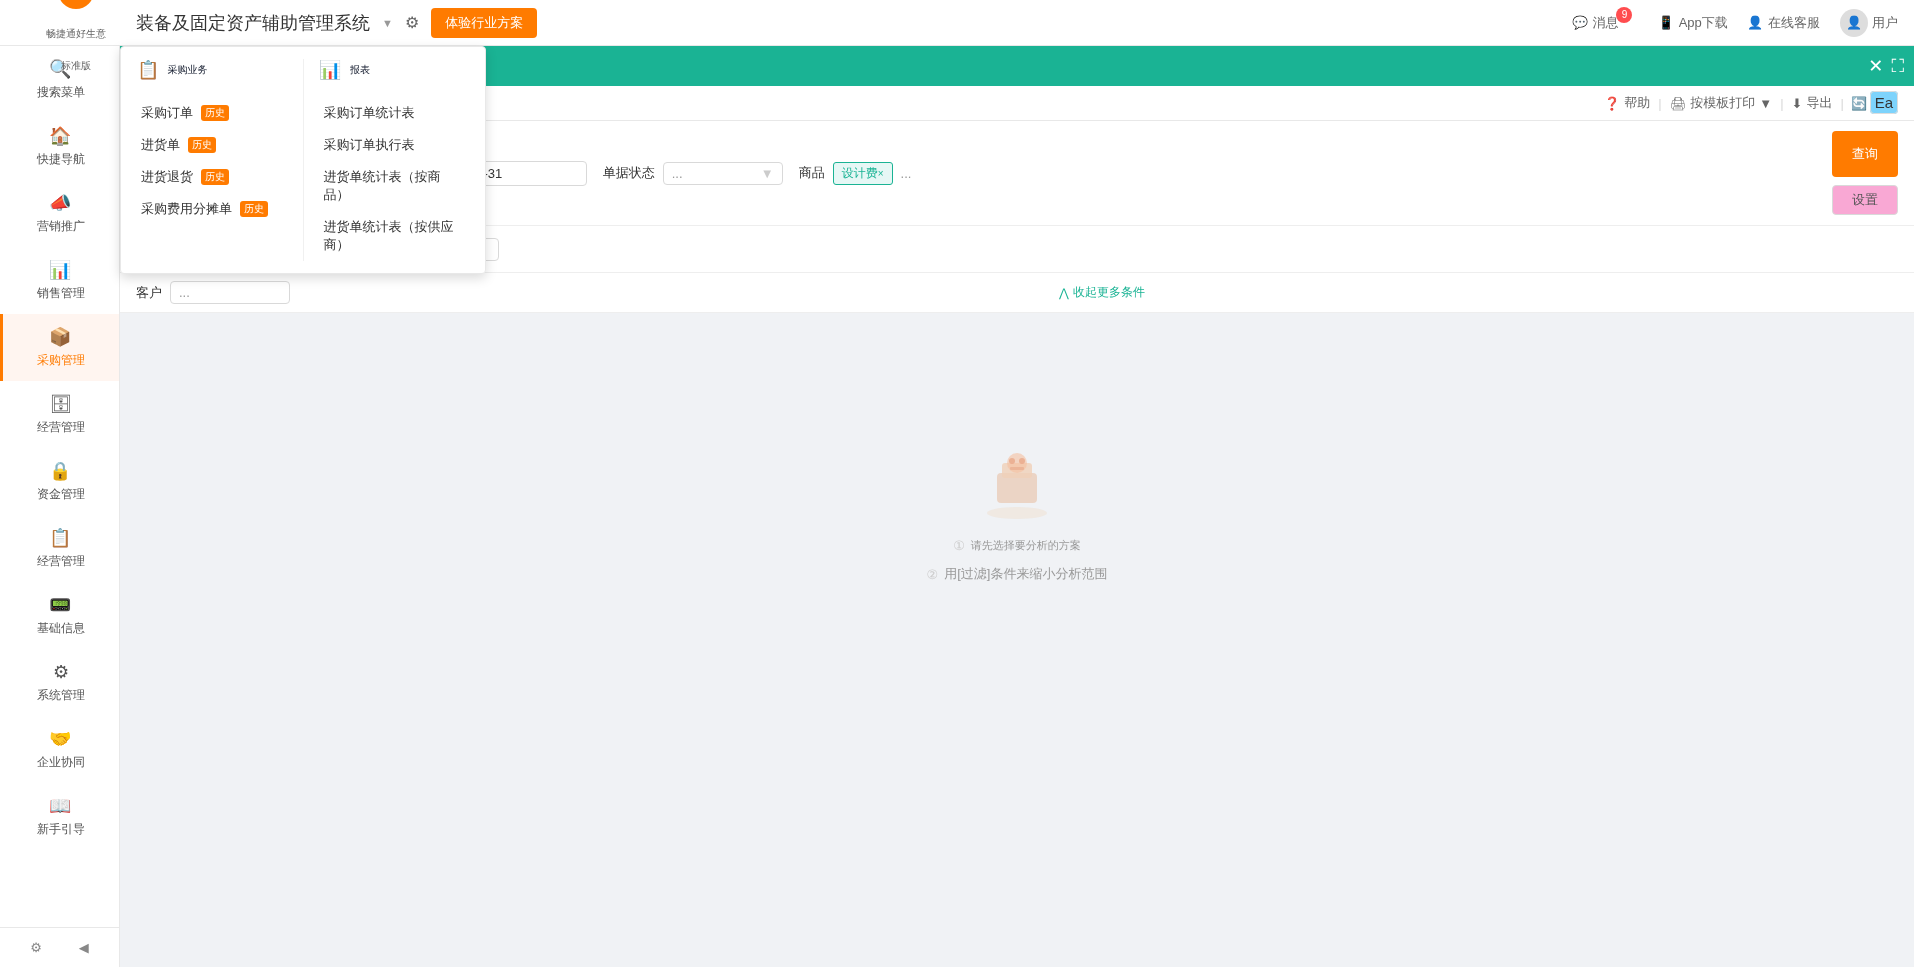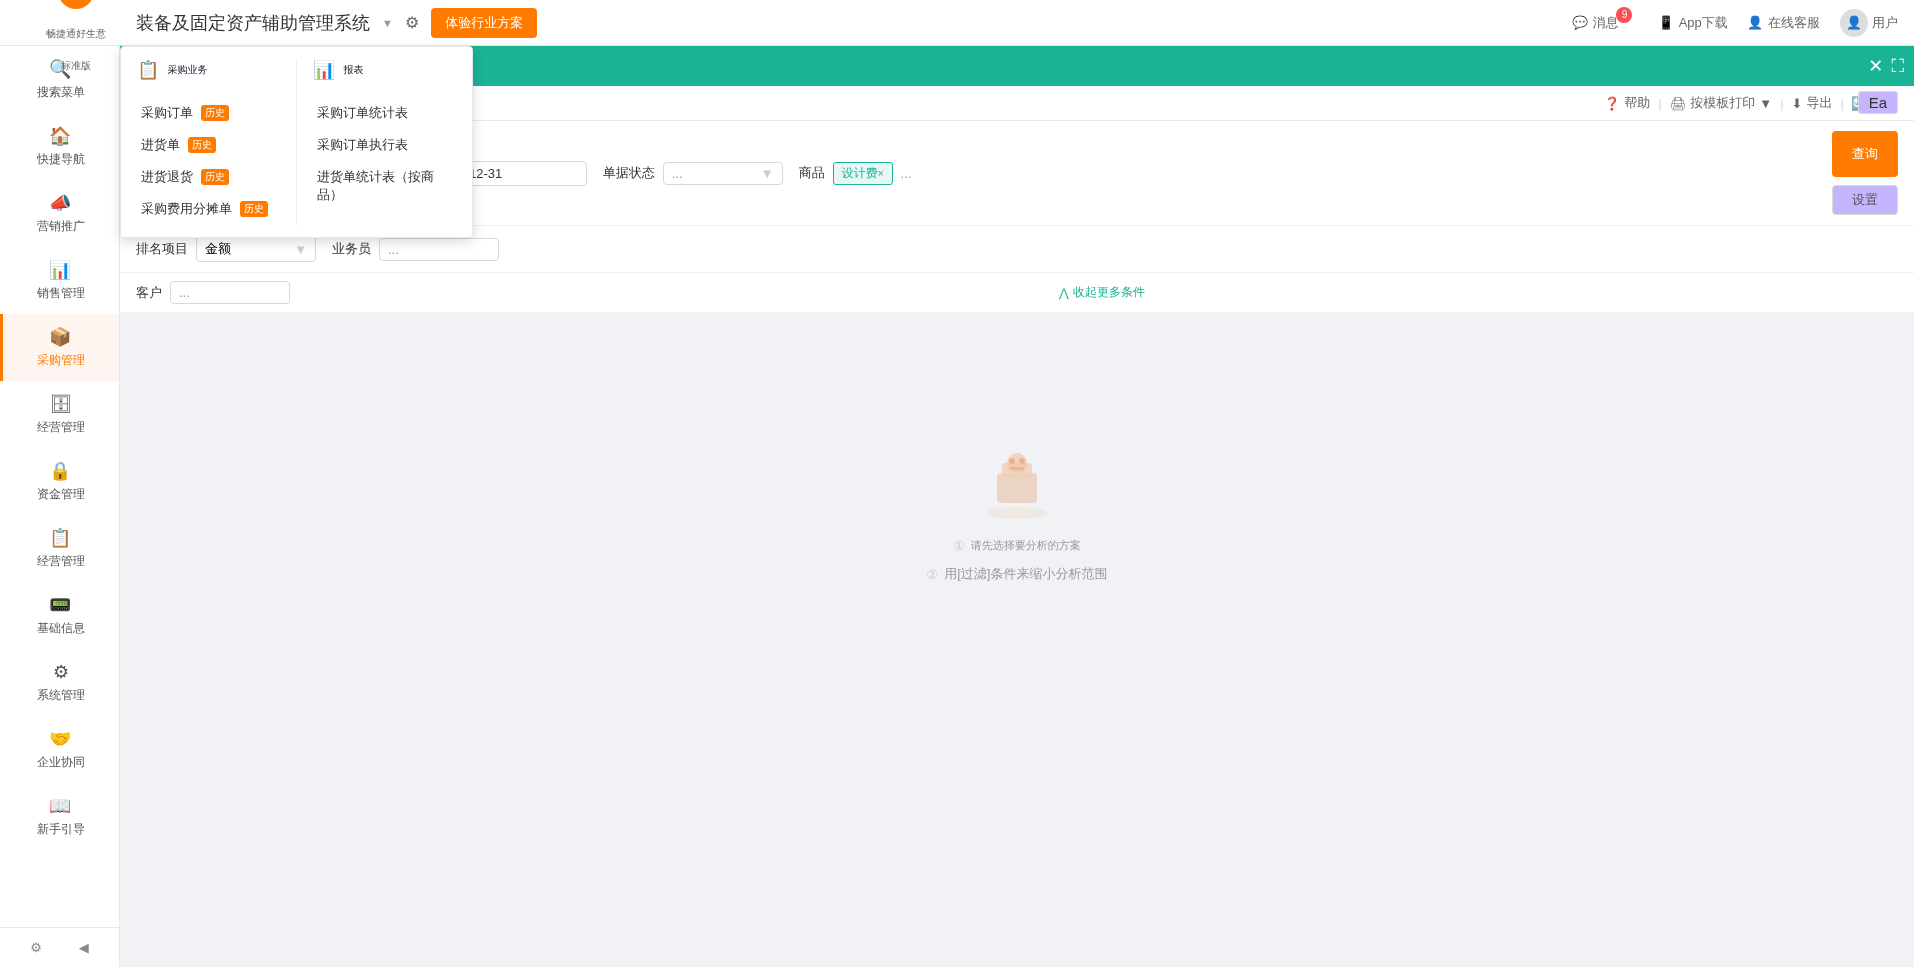--- a/index.html
+++ b/index.html
@@ -222,21 +222,21 @@
     .query-btn {
       background: #ff7b00;
       color: #fff;
       border: none;
       padding: 14px 20px;
       border-radius: 4px;
       cursor: pointer;
       font-size: 13px;
     }
     .setting-btn {
-      background: #c4b5fd;
+      background: #f9a8d4;
       border: 1px solid #d9d9d9;
       color: #555;
       padding: 5px 16px;
       border-radius: 4px;
       cursor: pointer;
       font-size: 13px;
     }
 
     
     .empty-state {
@@ -344,24 +344,24 @@
       padding: 10px 16px;
       display: flex;
       align-items: center;
       gap: 16px;
       flex-wrap: wrap;
       border-bottom: 1px solid #eee;
     }
 
     
     .ea-label {
-      background: #c4b5fd;
+      background: #7dd3fc;
       border: 1px solid #ddd;
       color: #333;
-      padding: 2px 10px;
+      padding: 2px 4px;
       border-radius: 4px;
       font-size: 15px;
     }
   </style>
 </head>
 <body>
 
 <div class="top-header">
   <div class="logo-area">
     <div class="logo-icon">6</div>
@@ -613,14 +613,17 @@
     </div>
     <div class="menu-item">
       <span>采购订单统计表</span>
     </div>
     <div class="menu-item">
       <span>采购订单执行表</span>
     </div>
     <div class="menu-item">
       <span>进货单统计表（按商品）</span>
     </div>
+    <div class="menu-item">
+      <span>进货单统计表（按供应商）</span>
+    </div>
   </div>
 </div>
 
 </body></html>

